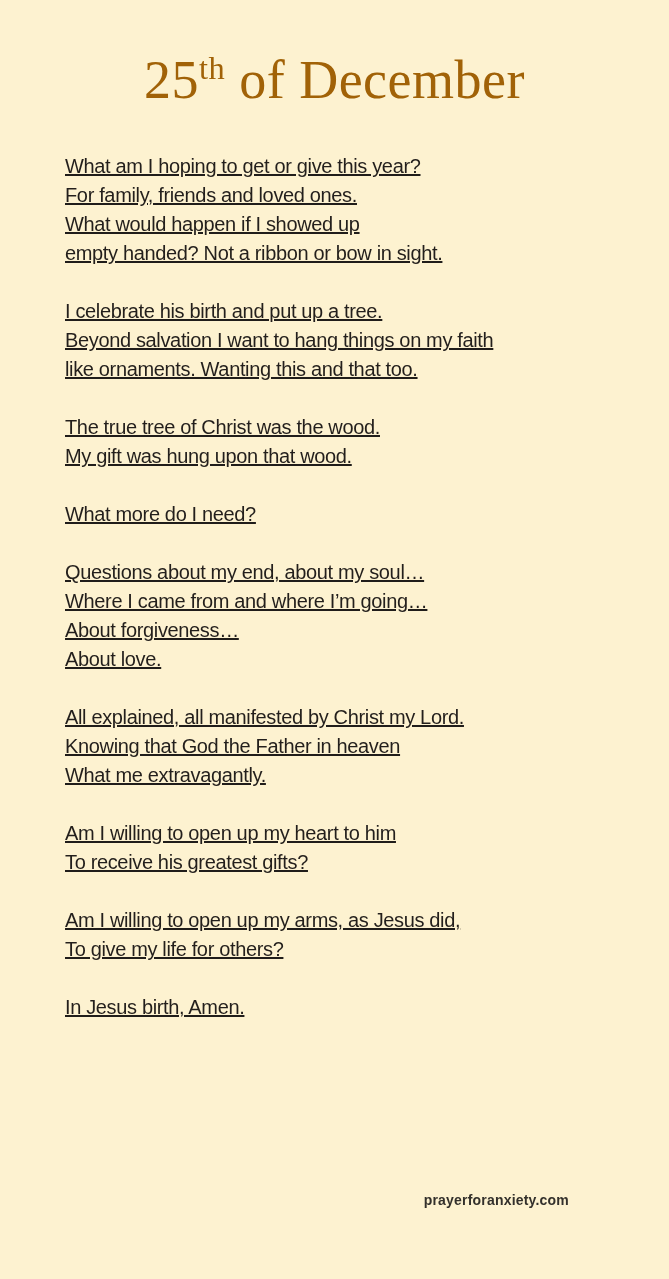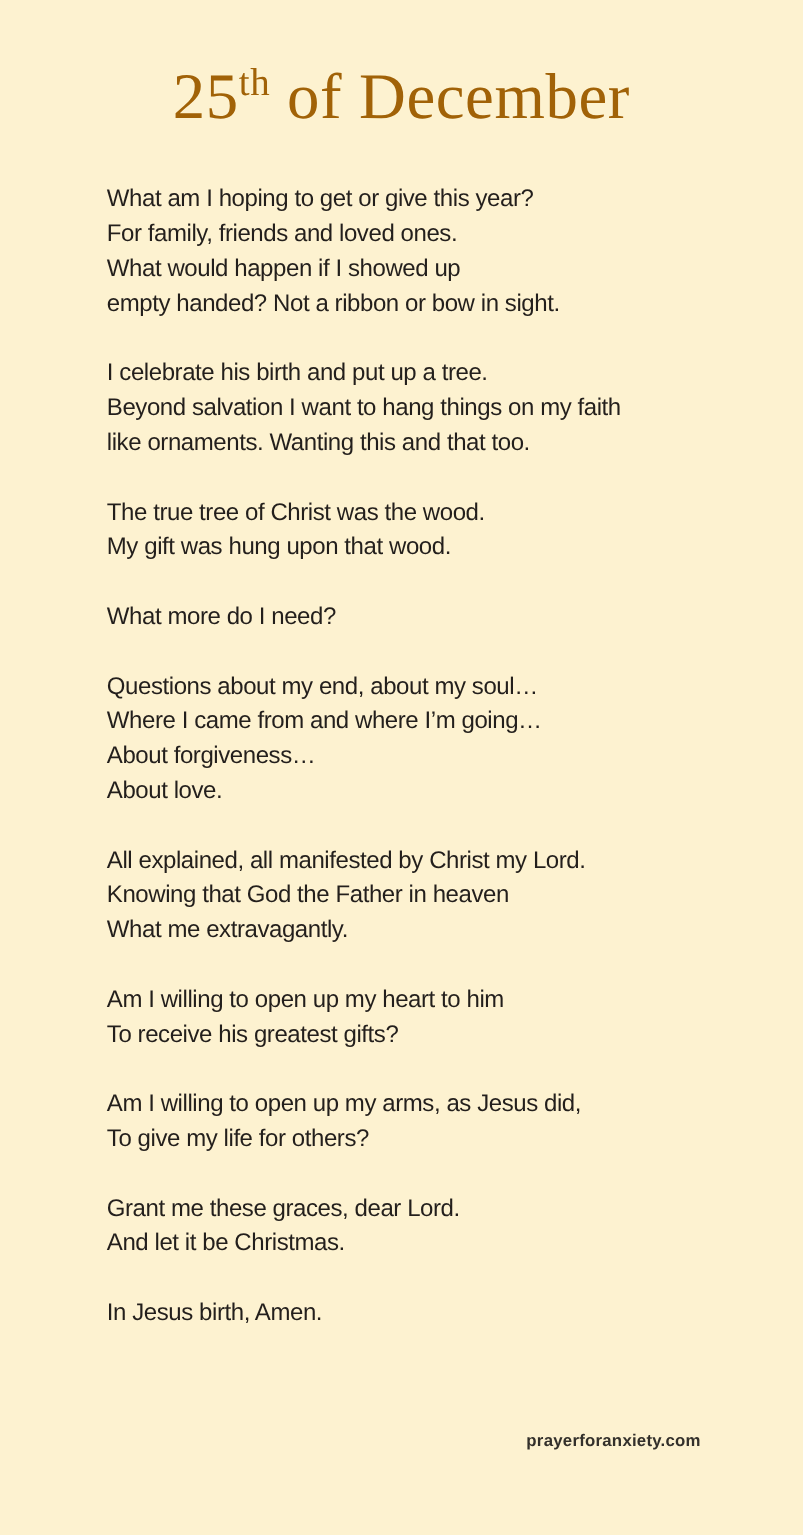--- a/index.html
+++ b/index.html
@@ -31,37 +31,38 @@
     color: #a16207;
     letter-spacing: 0.5px;
   }
   .title sup {
     font-size: 60%;
     vertical-align: super;
     line-height: 0;
   }
   .poem {
     margin-top: 42px;
-    padding-left: 89px;
+    padding-left: 65px;
     padding-right: 60px;
+    text-decoration: underline;
   }
   .stanza {
     margin: 0 0 29px 0;
   }
   .line {
     font-size: 20px;
     line-height: 29px;
     letter-spacing: -0.35px;
     color: #231F1C;
     white-space: nowrap;
   }
   .footer {
     position: absolute;
     top: 1192px;
-    right: 85px;
+    right: 100px;
     font-size: 14px;
     font-weight: bold;
     letter-spacing: 0.2px;
     color: #33302B;
   }
 </style>
 </head>
 <body>
 
 <div class="page">
@@ -108,24 +109,20 @@
     <div class="stanza">
       <div class="line">Am I willing to open up my heart to him</div>
       <div class="line">To receive his greatest gifts?</div>
     </div>
 
     <div class="stanza">
       <div class="line">Am I willing to open up my arms, as Jesus did,</div>
       <div class="line">To give my life for others?</div>
     </div>
 
-    <div class="stanza">
-      <div class="line">Grant me these graces, dear Lord.</div>
-      <div class="line">And let it be Christmas.</div>
-    </div>
 
     <div class="stanza">
       <div class="line">In Jesus birth, Amen.</div>
     </div>
 
   </div>
 
   <div class="footer">prayerforanxiety.com</div>
 
 </div>

